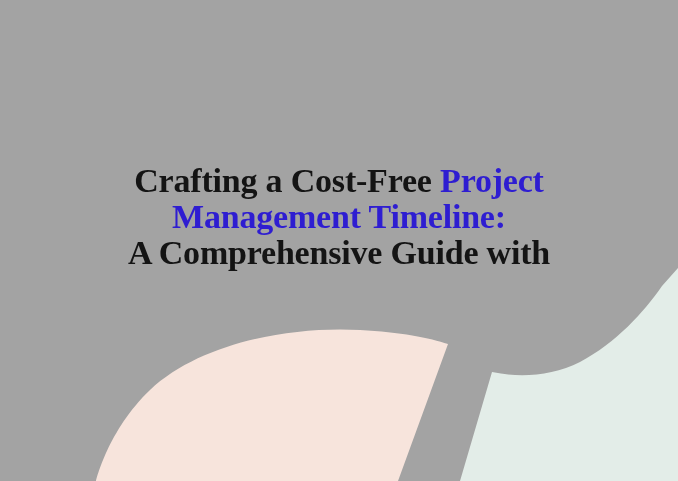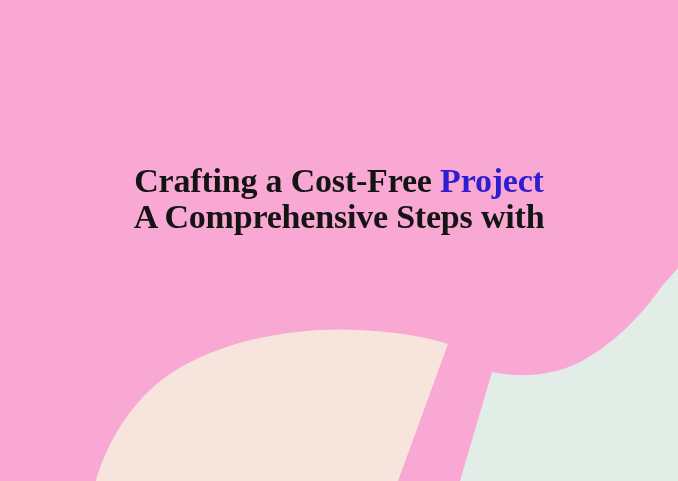--- a/index.html
+++ b/index.html
@@ -51,21 +51,21 @@
   .seg {
     display: inline;
     white-space: pre;
   }
   .seg-dark  { color: #141414; }
   .seg-blue  { color: #2E1DD1; }
 </style>
 </head>
 <body>
 
-<div id="poster" style="background: #f9a8d4;">
+<div id="poster" style="background: #a3a3a3;">
 
   <svg id="decor-layer" viewBox="0 0 678 481" width="678" height="481" xmlns="http://www.w3.org/2000/svg">
     <path id="pink-blob-path" d="M 96 481
              C 96 481 108 430 150 390
              C 200 343 290 326 360 330
              C 400 332 430 338 448 344
              L 398 481
              Z" fill="#F7E4DC"></path>
     <path id="mint-blob-path" d="M 460 481
              L 492 372
@@ -74,17 +74,20 @@
              L 678 268
              L 678 481
              Z" fill="#E3EDE8"></path>
   </svg>
 
   <div id="title-block">
     <div class="title-line">
       <span class="seg seg-dark" style="color: rgb(20, 20, 20);">Crafting a Cost-Free </span><span class="seg seg-blue" style="color: rgb(46, 29, 209);">Project</span>
     </div>
     <div class="title-line">
-      <span class="seg seg-dark" style="color: rgb(20, 20, 20);">A Comprehensive Steps with</span>
+      <span class="seg seg-blue" style="color: rgb(46, 29, 209);">Management Timeline:</span>
+    </div>
+    <div class="title-line">
+      <span class="seg seg-dark" style="color: rgb(20, 20, 20);">A Comprehensive Guide with</span>
     </div>
   </div>
 
 </div>
 
 </body></html>

